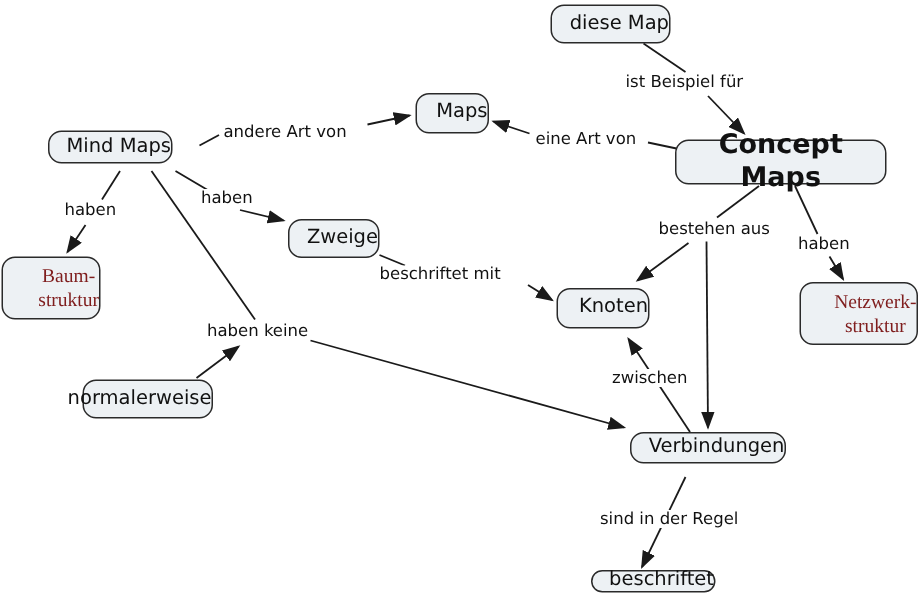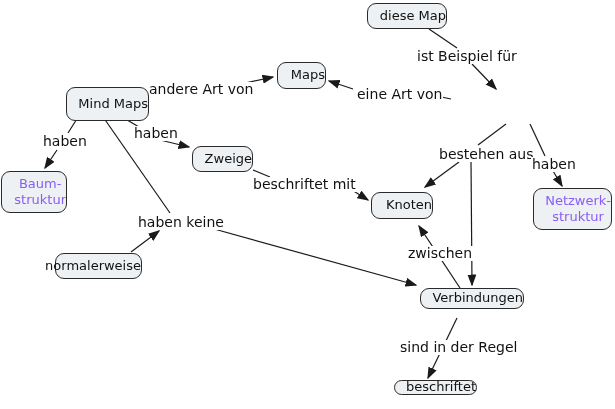--- a/index.html
+++ b/index.html
@@ -37,28 +37,29 @@
     cursor: default;
   }
   .node .node-label {
     white-space: pre-line;
   }
   .node.big {
     font-size: 18px;
     font-weight: bold;
   }
   .node.red {
-    color: #8b5cf6;
+    color: #7f1d1d;
+    font-family: Liberation Serif, serif;
   }
   .edge-label {
     position: absolute;
     z-index: 2;
     background: #ffffff;
     color: #111111;
-    font-size: 14px;
+    font-size: 11px;
     line-height: 1.1;
     white-space: nowrap;
     padding: 0 1px;
   }
 </style>
 </head>
 <body>
 
 <div id="canvas">
 
@@ -105,22 +106,25 @@
   <span class="edge-label" style="left:137px; top:215px">haben keine</span>
   <span class="edge-label" style="left:407px; top:246px">zwischen</span>
   <span class="edge-label" style="left:399px; top:340px">sind in der Regel</span>
 
   <div class="node" style="left:367px; top:3px;   width:80px;  height:26px">
     <span class="node-label">diese Map</span>
   </div>
   <div class="node" style="left:277px; top:62px;  width:49px;  height:27px">
     <span class="node-label">Maps</span>
   </div>
-  <div class="node" style="left:66px;  top:87px;  width:83px;  height:34px">
+  <div class="node" style="left:32px;  top:87px;  width:83px;  height:22px">
     <span class="node-label">Mind Maps</span>
+  </div>
+  <div class="node big" style="left:450px; top:93px; width:141px; height:30px">
+    <span class="node-label">Concept Maps</span>
   </div>
   <div class="node red" style="left:1px; top:171px; width:66px; height:42px">
     <span class="node-label">Baum-
 struktur</span>
   </div>
   <div class="node" style="left:192px; top:146px; width:61px;  height:26px">
     <span class="node-label">Zweige</span>
   </div>
   <div class="node" style="left:371px; top:192px; width:62px;  height:27px">
     <span class="node-label">Knoten</span>

